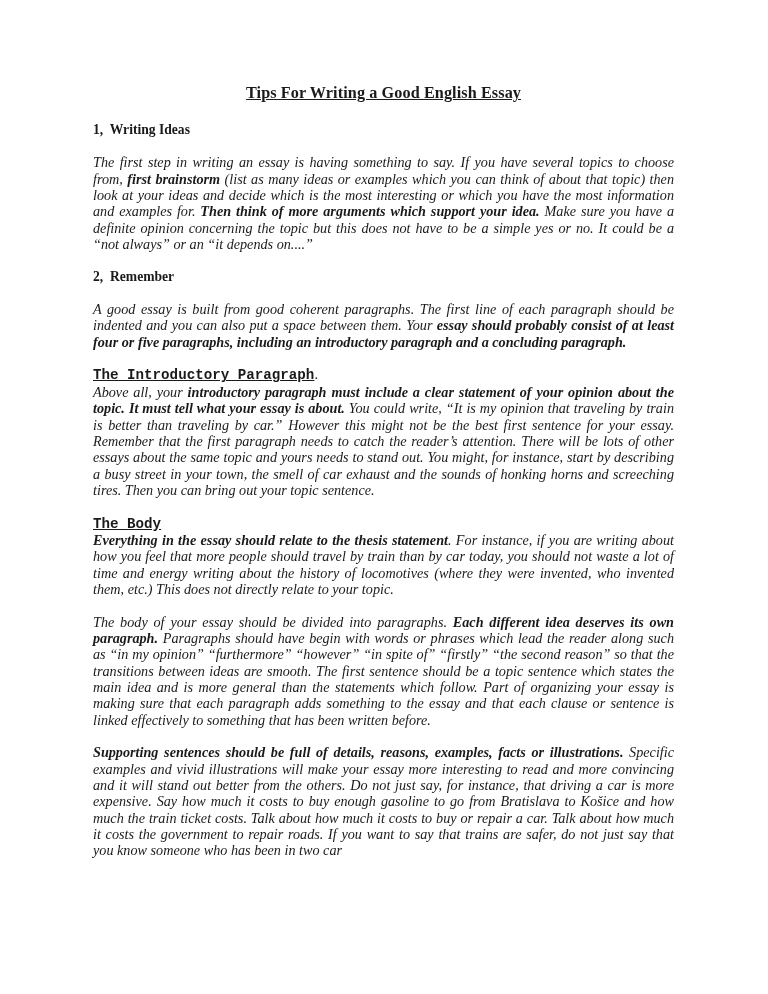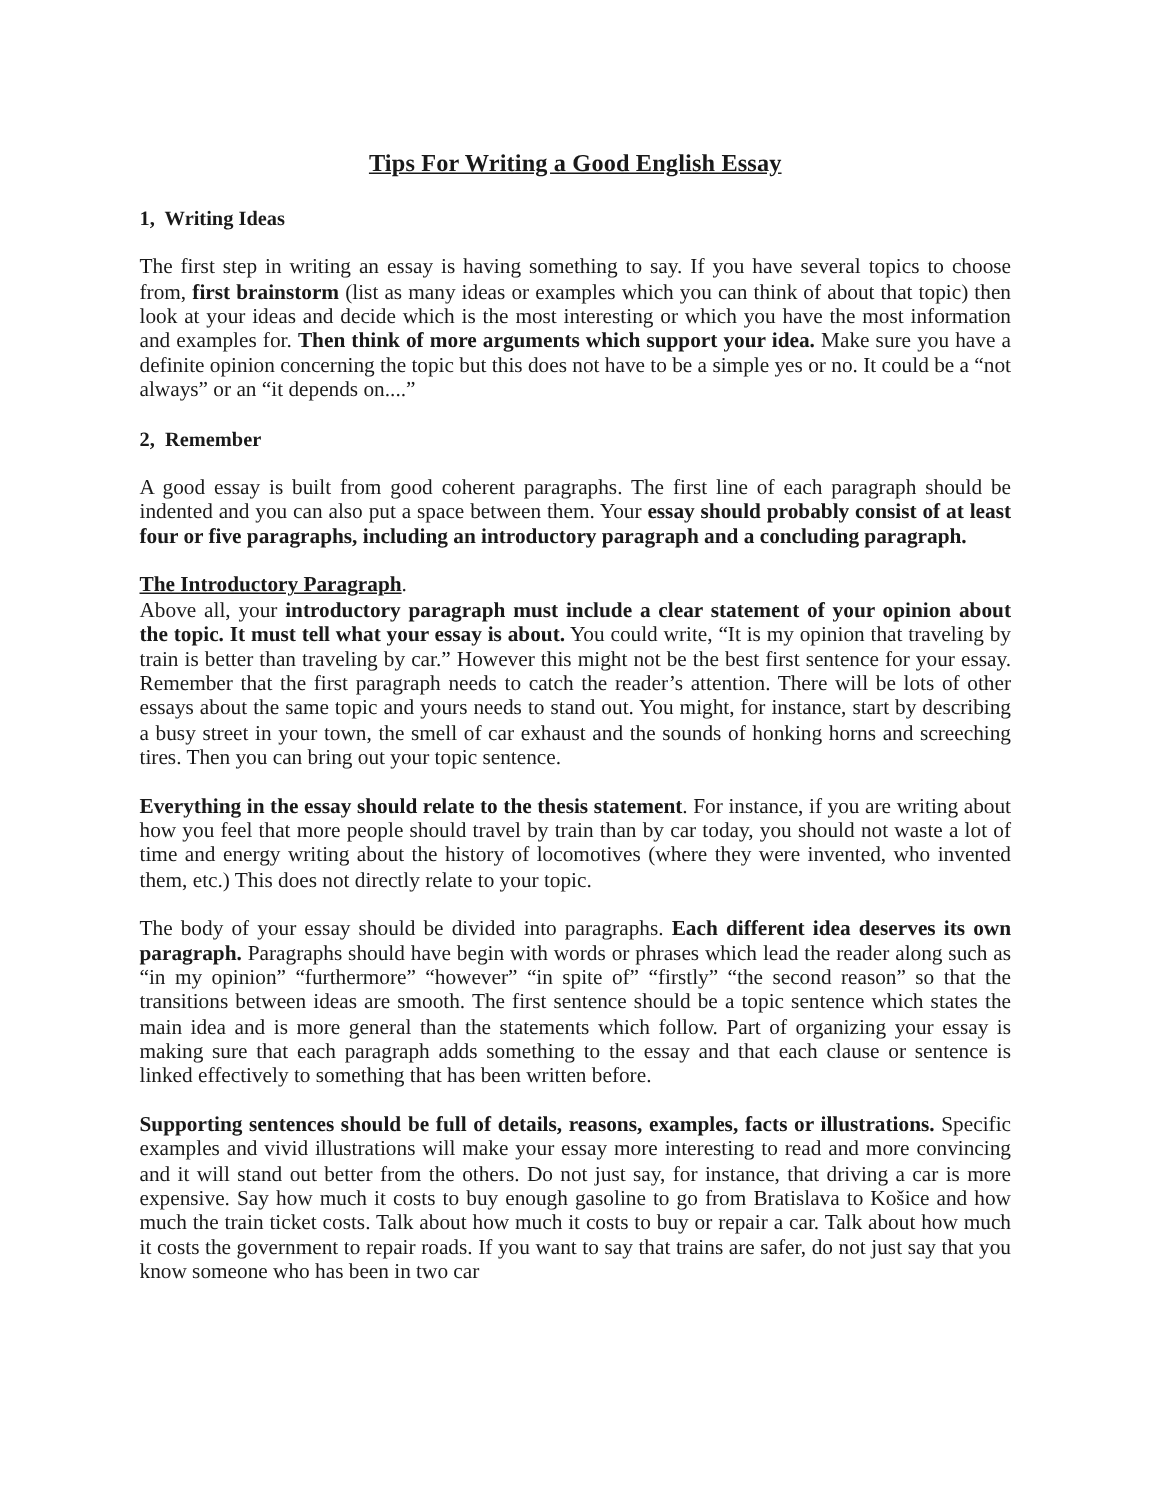--- a/index.html
+++ b/index.html
@@ -11,21 +11,21 @@
       width: 768px;
       height: 994px;
       overflow: hidden;
       position: relative;
       font-family: "Liberation Serif", "DejaVu Serif", serif;
       color: #1a1a1a;
     }
     .page {
       position: absolute;
       left: 93px;
-      top: 100px;
+      top: 84px;
       width: 581px;
       font-size: 14.2px;
       line-height: 16.35px;
     }
     .title {
       text-align: center;
       font-weight: bold;
       text-decoration: underline;
       font-size: 16.2px;
       line-height: 18px;
@@ -34,28 +34,30 @@
     }
     .section-heading {
       font-weight: bold;
       font-size: 13.6px;
       margin: 0 0 16px 0;
       white-space: pre;
     }
     .para {
       text-align: justify;
       margin: 0 0 16.35px 0;
+      font-style: italic;
     }
     .para.tight {
       margin-bottom: 0;
     }
     .subheading {
       font-weight: bold;
       text-decoration: underline;
       display: inline;
+      font-family: Liberation Mono, monospace;
     }
     .subheading-line {
       margin: 0;
     }
     b { font-weight: bold; }
   </style>
 </head>
 <body>
 
 <div class="page">
@@ -67,20 +69,21 @@
   <p class="para"><span>The first step in writing an essay is having something to say.  If you have several topics to choose from, </span><b>first brainstorm</b><span> (list as many ideas or examples which you can think of about that topic) then look at your ideas and decide which is the most interesting or which you have the most information and examples for.  </span><b>Then think of more arguments which support your idea.</b><span>  Make sure you have a definite opinion concerning the topic but this does not have to be a simple yes or no.  It could be a “not always” or an “it depends on....”</span></p>
 
   <div class="section-heading">2,  Remember</div>
 
   <p class="para"><span>A good essay is built from good coherent paragraphs.  The first line of each paragraph should be indented and you can also put a space between them.  Your </span><b>essay should probably consist of at least four or five paragraphs, including an introductory paragraph and a concluding paragraph.</b></p>
 
   <div class="subheading-line"><span class="subheading">The Introductory Paragraph</span><span>.</span></div>
 
   <p class="para"><span>Above all, your </span><b>introductory paragraph must include a clear statement of your opinion about the topic.  It must tell what your essay is about.</b><span>  You could write,  “It is my opinion that traveling by train is better than traveling by car.”  However this might not be the best first sentence for your essay.  Remember that the first paragraph needs to catch the reader’s attention. There will be lots of other essays about the same topic and yours needs to stand out.  You might, for instance, start by describing a busy street in your town, the smell of car exhaust and the sounds of honking horns and screeching tires.  Then you can bring out your topic sentence.</span></p>
 
+  <div class="subheading-line"><span class="subheading">The Body</span><span></span></div>
 
   <p class="para"><b>Everything in the essay should relate to the thesis statement</b><span>.  For instance, if you are writing about how you feel that more people should travel by train than by car today, you should not waste a lot of time and energy writing about the history of locomotives (where they were invented, who invented them, etc.)  This does not directly relate to your topic.</span></p>
 
   <p class="para"><span>The body of your essay should be divided into paragraphs.  </span><b>Each different idea deserves its own paragraph.</b><span>  Paragraphs should have begin with words or phrases which lead the reader along such as “in my opinion”  “furthermore” “however” “in spite of” “firstly” “the second reason” so that the transitions between ideas are smooth.  The first sentence should be a topic sentence which states the main idea and is more general than the statements which follow.  Part of organizing your essay is making sure that each paragraph adds something to the essay and that each clause or sentence is linked effectively to something that has been written before.</span></p>
 
   <p class="para tight"><b>Supporting sentences should be full of details, reasons, examples, facts or illustrations.</b><span>  Specific examples and vivid illustrations will make your essay more interesting to read and more convincing and it will stand out better from the others.  Do not just say, for instance, that driving a car is more expensive.  Say how much it costs to buy enough gasoline to go from Bratislava to Košice and how much the train ticket costs.  Talk about how much it costs to buy or repair a car.  Talk about how much it costs the government to repair roads.  If you want to say that trains are safer, do not just say that you know someone who has been in two car</span></p>
 
 </div>
 
 </body></html>

